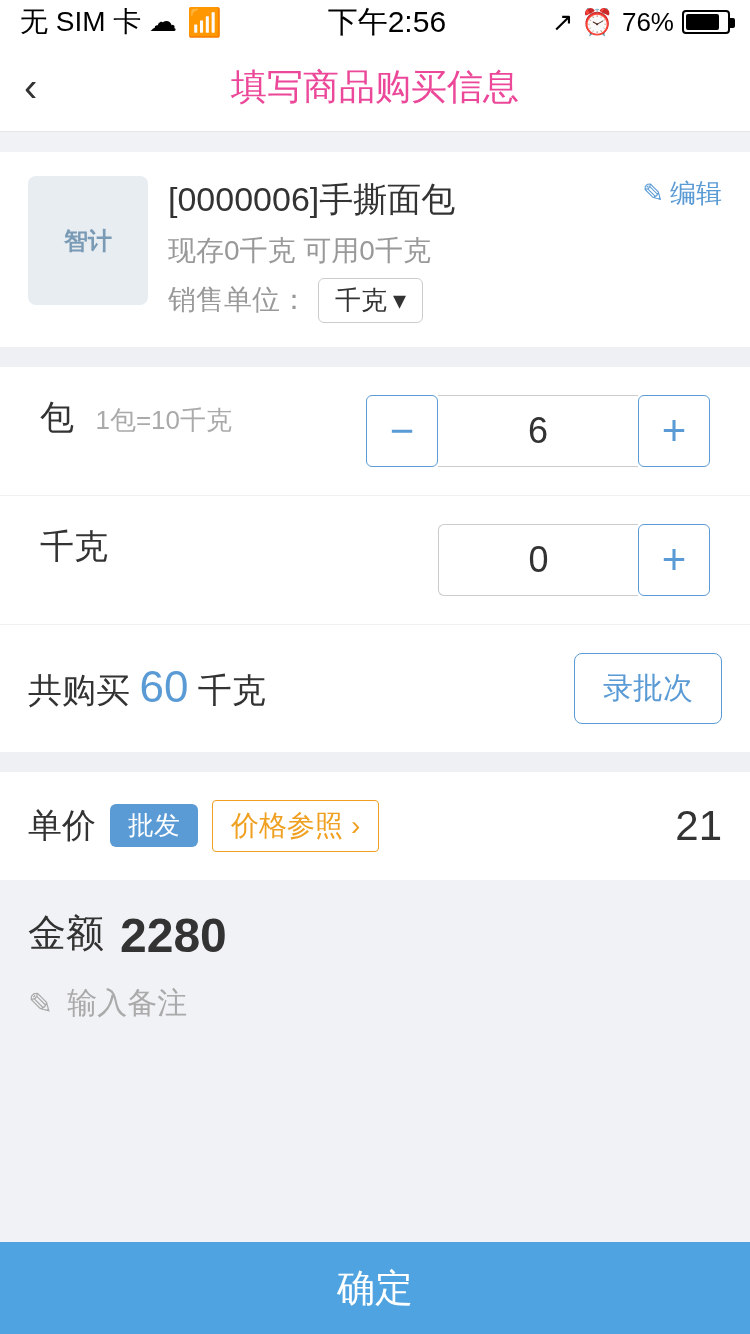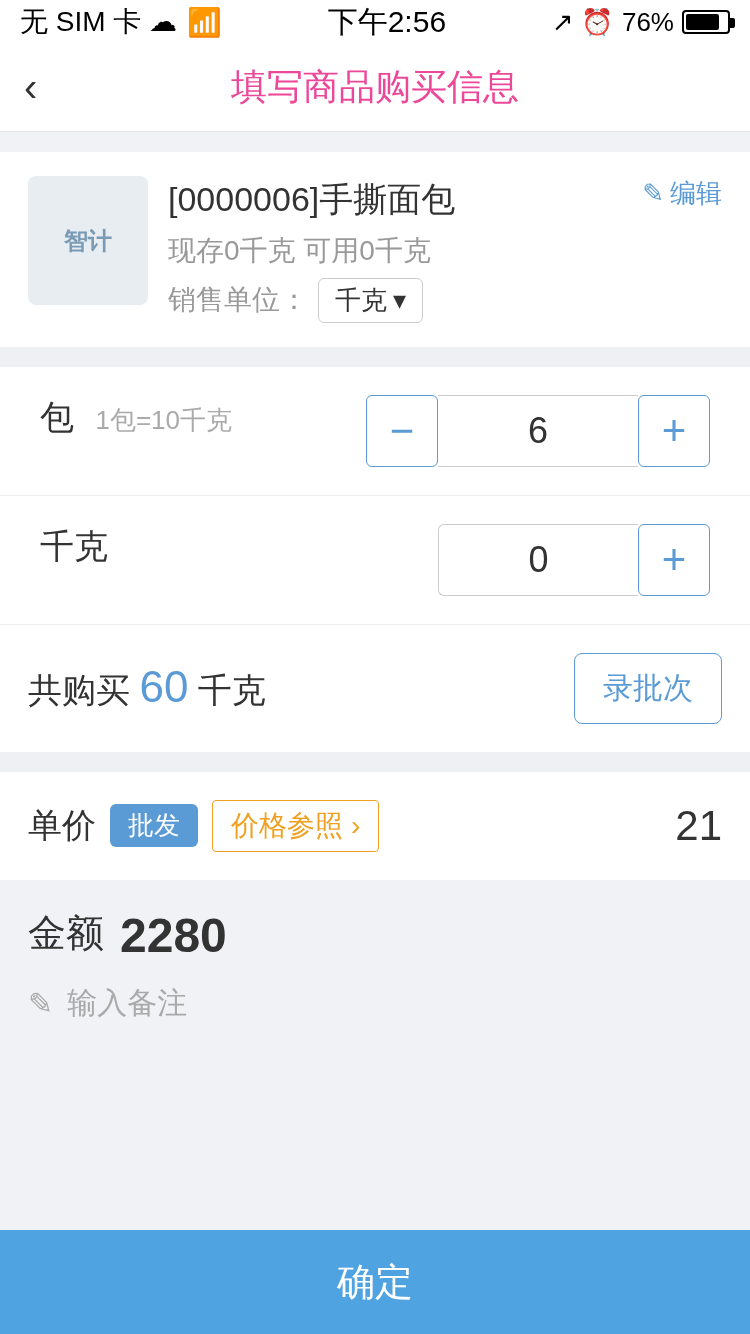--- a/index.html
+++ b/index.html
@@ -190,21 +190,21 @@
     }
     .note-icon { font-size: 30px; color: #aaa; }
     .note-text { font-size: 30px; color: #aaa; }
 
     
     .content-spacer { height: 400px; background: #f0f2f5; }
 
     
     .confirm-bar {
       width: 750px;
-      height: 104px;
+      height: 92px;
       background: #4fa3e0;
       display: flex; align-items: center; justify-content: center;
       position: fixed; bottom: 0; left: 0;
       cursor: pointer;
     }
     .confirm-text { font-size: 38px; color: #fff; font-weight: 500; }
 
     
     .wifi { font-size: 28px; }
   </style>

